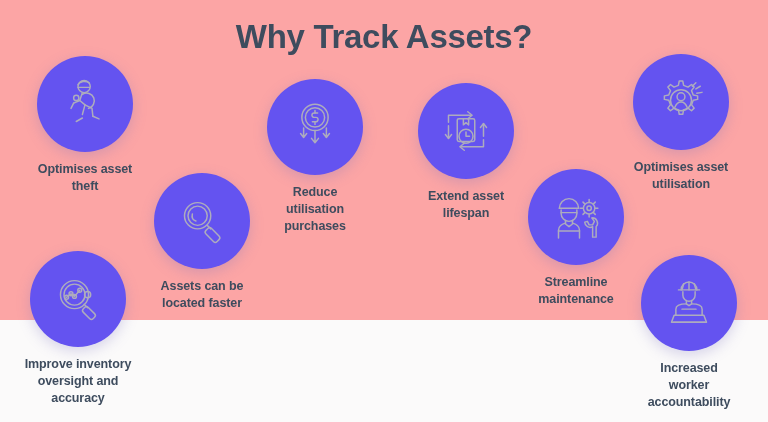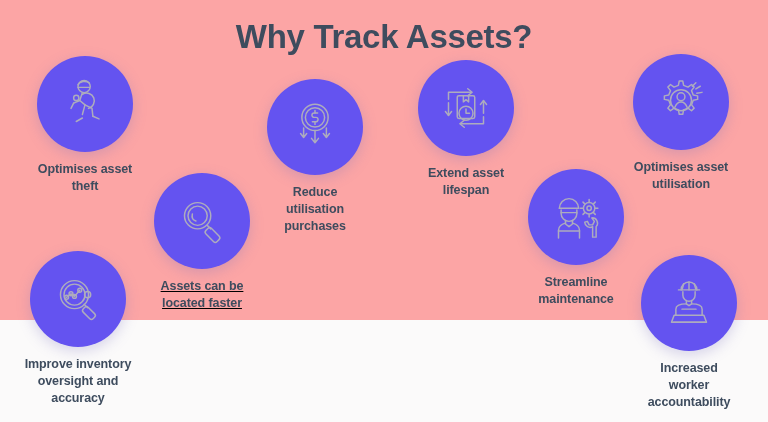--- a/index.html
+++ b/index.html
@@ -107,21 +107,21 @@
         <path d="M32 36v14M28 45l4 5 4-5"></path>
         <path d="M19 33v11M15.5 39.5L19 44l3.5-4.5"></path>
         <path d="M45 33v11M41.5 39.5L45 44l3.5-4.5"></path>
       </svg>
     </div>
     <div class="caption">Reduce
 utilisation
 purchases</div>
   </div>
 
-  <div class="item" style="left:466px; top:60px;">
+  <div class="item" style="left:466px; top:83px;">
     <div class="badge">
       <svg viewBox="0 0 64 64">
         <path d="M12 22v-8h26"></path>
         <path d="M34 10l5 4-5 4"></path>
         <path d="M52 42v8H26"></path>
         <path d="M30 54l-5-4 5-4"></path>
         <path d="M12 26v14"></path>
         <path d="M8.5 36L12 40.5 15.5 36"></path>
         <path d="M52 38V24"></path>
         <path d="M48.5 28L52 23.5 55.5 28"></path>
@@ -142,21 +142,21 @@
         <circle cx="32" cy="30" r="12"></circle>
         <circle cx="32" cy="26" r="4.5"></circle>
         <path d="M25 38c1.5-4 4.5-6 7-6s5.5 2 7 6"></path>
         <path d="M45 14l4-4M49 17l5-3M50 22l6-1"></path>
       </svg>
     </div>
     <div class="caption">Optimises asset
 utilisation</div>
   </div>
 
-  <div class="item" style="left:202px; top:173px;text-decoration:underline;">
+  <div class="item" style="left:202px; top:173px;">
     <div class="badge">
       <svg viewBox="0 0 64 64">
         <circle cx="27" cy="26" r="15"></circle>
         <circle cx="27" cy="26" r="11"></circle>
         <path d="M21 24c-1 4 1 7 4 8"></path>
         <path d="M38 37l4 4"></path>
         <rect x="39.5" y="39" width="9" height="18" rx="3" transform="rotate(-45 44 48)"></rect>
       </svg>
     </div>
     <div class="caption">Assets can be

